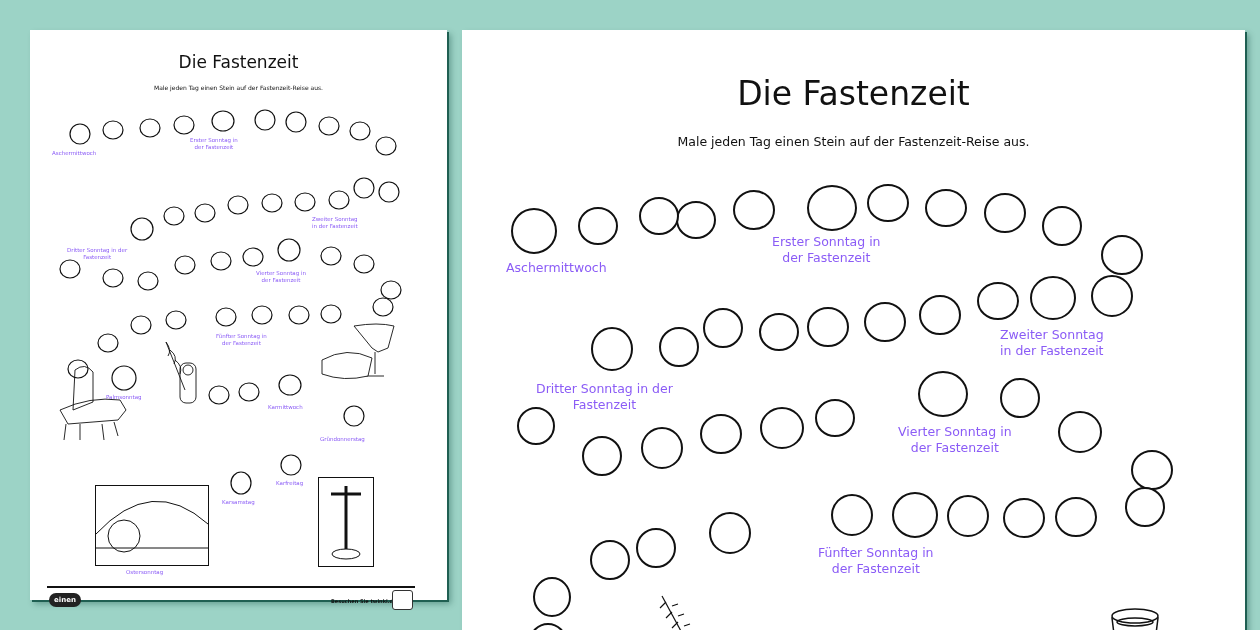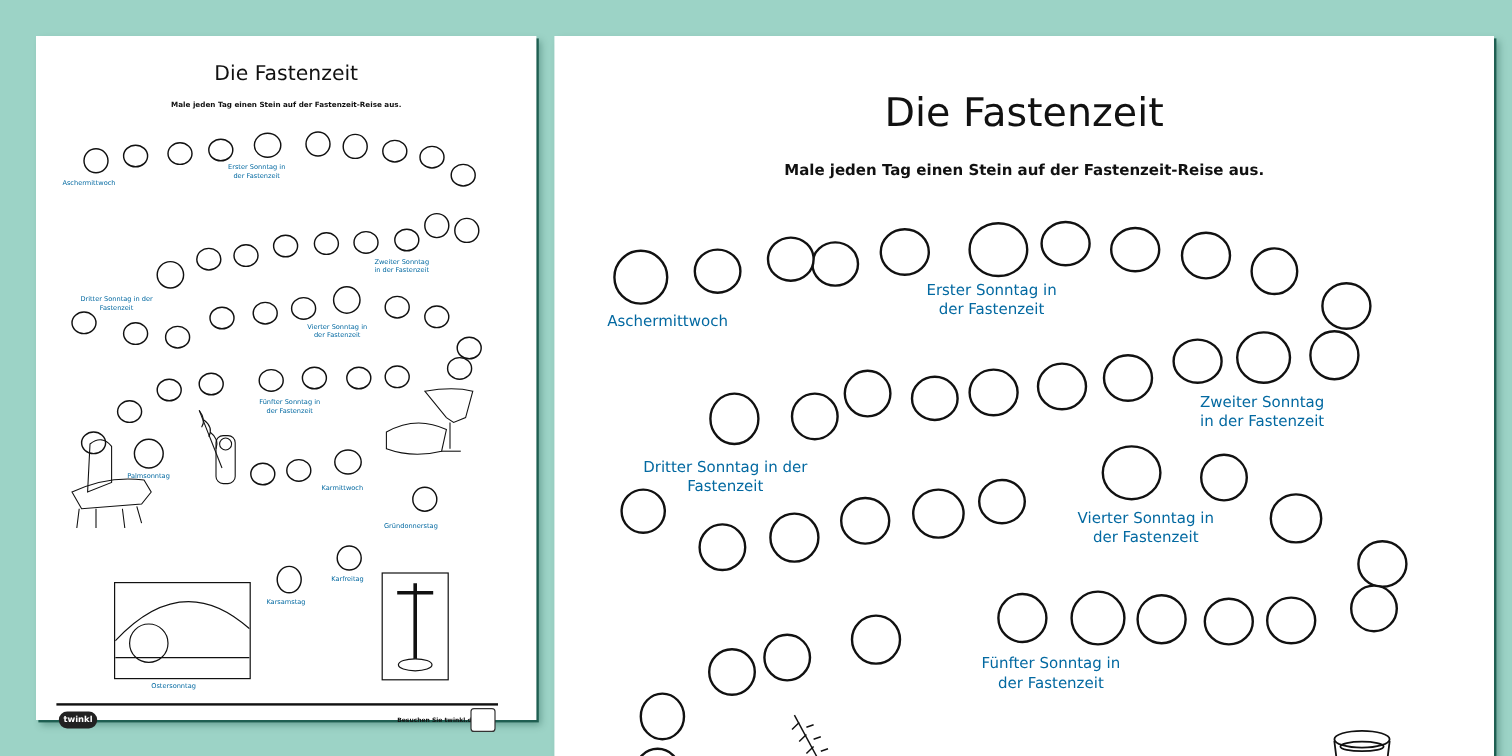--- a/index.html
+++ b/index.html
@@ -9,22 +9,22 @@
     font-family:"DejaVu Sans", sans-serif;
   }
   .page {
     position:absolute; background:#fff;
     box-shadow: 2px 2px 0 #1f5f52, 4px 4px 6px rgba(0,60,50,0.35);
     padding-left: 15px;
   }
   #page-small { left:30px; top:30px; width:402px; height:570px; }
   #page-large { left:462px; top:30px; width:768px; height:620px; }
   .title { position:absolute; left:0; right:0; text-align:center; color:#111; }
-  .subtitle { position:absolute; left:0; right:0; text-align:center; color:#111;font-weight:bold; }
-  .lbl { position:absolute; color:#0369a1; text-align:center; line-height:1.25; white-space:nowrap; }
+  .subtitle { position:absolute; left:0; right:0; text-align:center; color:#111; }
+  .lbl { position:absolute; color:#8b5cf6; text-align:center; line-height:1.25; white-space:nowrap; }
   svg.stones { position:absolute; left:0; top:0; }
   .stone { fill:#fff; stroke:#111; }
   .footer-line { position:absolute; height:2px; background:#111; }
   .logo {
     position:absolute; background:#222; color:#fff; border-radius:10px;
     font-weight:bold; text-align:center;
   }
   .visit { position:absolute; font-size:5px; font-weight:bold; color:#111; white-space:nowrap; }
   .badge { position:absolute; border:1px solid #333; border-radius:3px; background:#fff; }
   .picframe { position:absolute; border:1.5px solid #111; background:#fff; }
@@ -131,21 +131,21 @@
 
   <div class="picframe" style="left:288px;top:447px;width:54px;height:88px;">
     <svg width="54" height="88">
         <line x1="27" y1="8" x2="27" y2="72" stroke="#111" stroke-width="3"></line>
         <line x1="12" y1="16" x2="42" y2="16" stroke="#111" stroke-width="3"></line>
         <ellipse cx="27" cy="76" rx="14" ry="5" fill="#fff" stroke="#111"></ellipse>
       </svg>
   </div>
 
   <div class="footer-line" style="left:17px;top:556px;width:368px;"></div>
-  <div class="logo" style="left:19px;top:563px;width:32px;height:14px;font-size:7px;line-height:14px;">twinkl</div>
+  <div class="logo" style="left:19px;top:563px;width:32px;height:14px;font-size:7px;line-height:14px;">einen</div>
   <div class="visit" style="left:301px;top:568px;">Besuchen Sie twinkl.de</div>
   <div class="badge" style="left:362px;top:560px;width:19px;height:18px;"></div>
 </div>
 
 <div class="page" id="page-large">
   <div class="title" style="top:44px;font-size:33px;">Die Fastenzeit</div>
   <div class="subtitle" style="top:104px;font-size:12.5px;">Male jeden Tag einen Stein auf der Fastenzeit-Reise aus.</div>
 
   <svg class="stones" width="768" height="620">
     <g class="stone" stroke-width="2">

